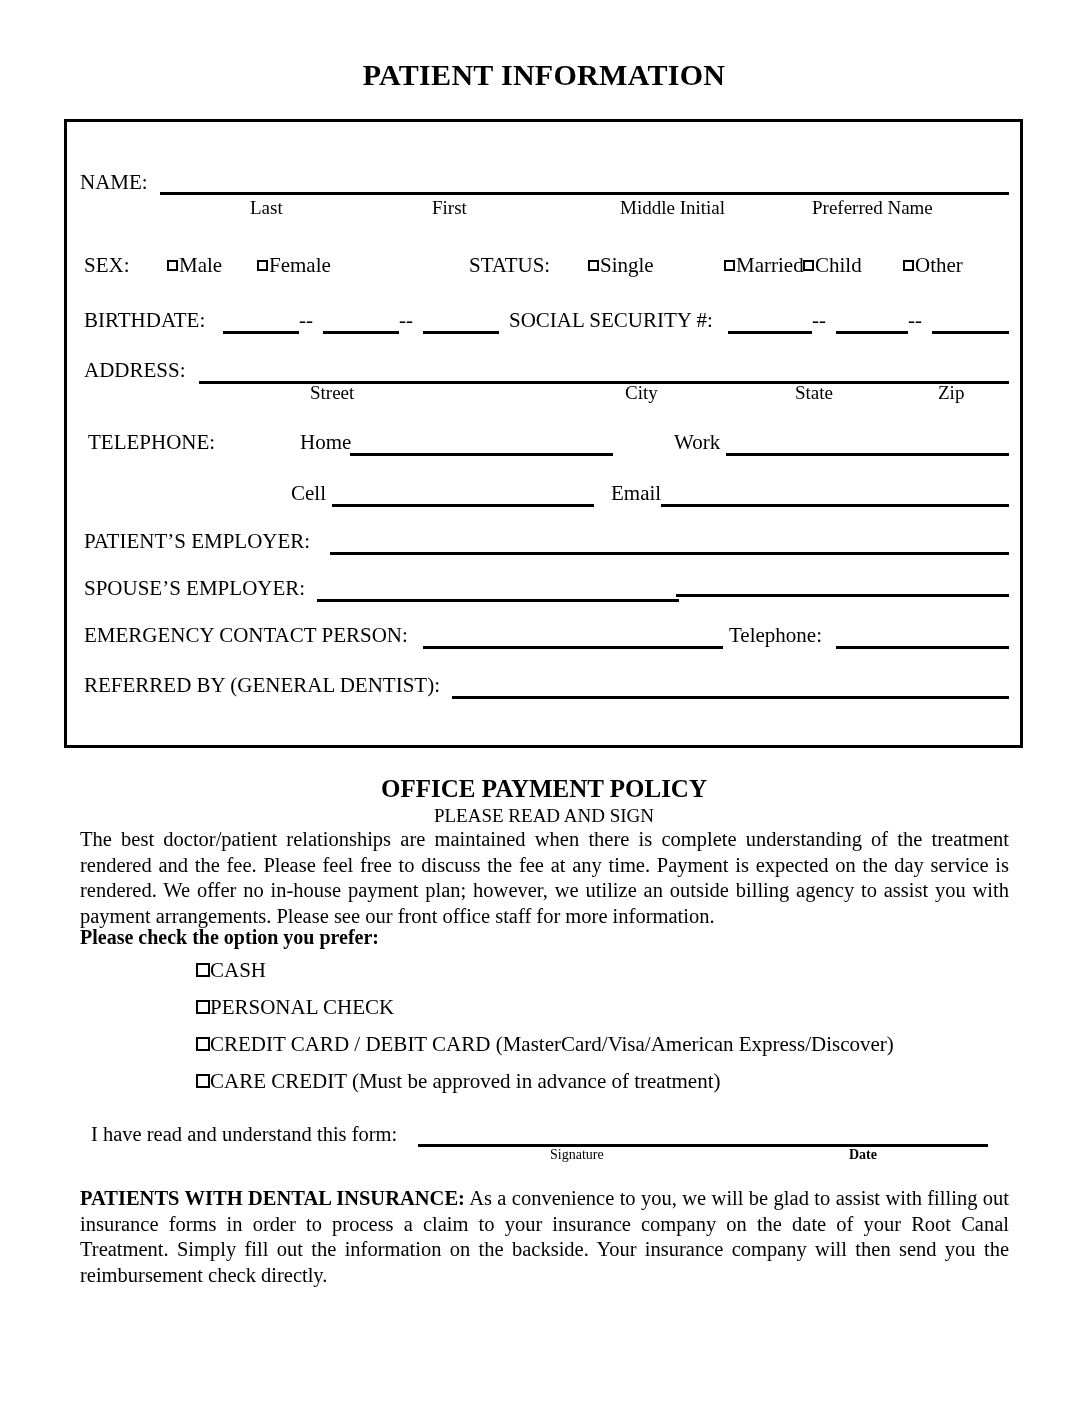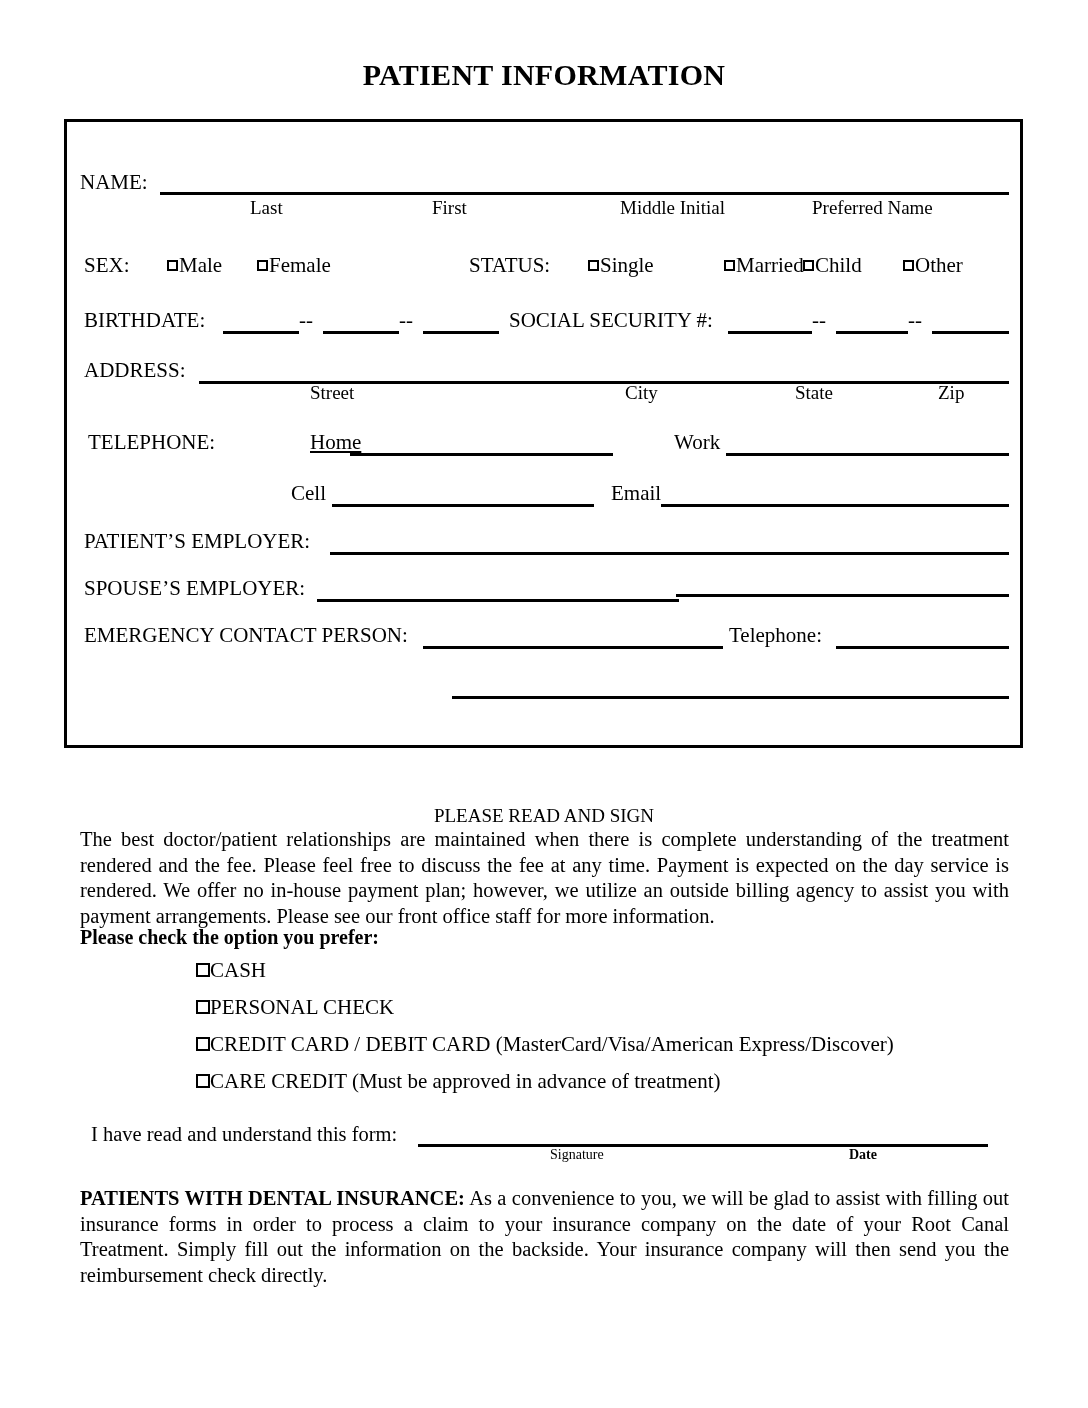--- a/index.html
+++ b/index.html
@@ -190,21 +190,21 @@
   <div class="rule thick" style="left:932px; top:331px; width:77px;"></div>
 
   <div class="fld" style="left:84px; top:360px;">ADDRESS:</div>
   <div class="rule thick" style="left:199px; top:381px; width:810px;"></div>
   <div class="fld small" style="left:310px; top:383px;">Street</div>
   <div class="fld small" style="left:625px; top:383px;">City</div>
   <div class="fld small" style="left:795px; top:383px;">State</div>
   <div class="fld small" style="left:890px; top:383px;margin-left:48px;">Zip</div>
 
   <div class="fld" style="left:88px; top:432px;">TELEPHONE:</div>
-  <div class="fld" style="left:310px; top:432px;text-decoration:underline;">Home</div>
+  <div class="fld" style="left:300px; top:432px;">Home</div>
   <div class="rule thick" style="left:350px; top:453px; width:263px;"></div>
   <div class="fld" style="left:674px; top:432px;">Work</div>
   <div class="rule thick" style="left:726px; top:453px; width:283px;"></div>
 
   <div class="fld" style="left:291px; top:483px;">Cell</div>
   <div class="rule thick" style="left:332px; top:504px; width:262px;"></div>
   <div class="fld" style="left:611px; top:483px;">Email</div>
   <div class="rule thick" style="left:661px; top:504px; width:348px;"></div>
 
   <div class="fld" style="left:84px; top:531px;">PATIENT’S EMPLOYER:</div>
@@ -212,22 +212,24 @@
 
   <div class="fld" style="left:84px; top:578px;">SPOUSE’S EMPLOYER:</div>
   <div class="rule thick" style="left:317px; top:599px; width:362px;"></div>
   <div class="rule thick" style="left:676px; top:594px; width:333px;"></div>
 
   <div class="fld" style="left:84px; top:625px;">EMERGENCY CONTACT PERSON:</div>
   <div class="rule thick" style="left:423px; top:646px; width:300px;"></div>
   <div class="fld" style="left:729px; top:625px;">Telephone:</div>
   <div class="rule thick" style="left:836px; top:646px; width:173px;"></div>
 
+  <div class="fld" style="left:84px; top:675px;">REFERRED BY (GENERAL DENTIST):</div>
   <div class="rule thick" style="left:452px; top:696px; width:557px;"></div>
 
+  <div class="sec-title">OFFICE PAYMENT POLICY</div>
   <div class="sec-sub">PLEASE READ AND SIGN</div>
   <div class="para" id="policy-para">The best doctor/patient relationships are maintained when there is complete understanding of the treatment rendered and the fee.  Please feel free to discuss the fee at any time.  Payment is expected on the day service is rendered.  We offer no in-house payment plan; however, we utilize an outside billing agency to assist you with payment arrangements.  Please see our front office staff for more information.</div>
 
   <div class="prefer-line">Please check the option you prefer:</div>
 
   <div class="opt-row" style="top:958px;">
     <span class="cbx-lg"></span><span class="opt-label">CASH</span>
   </div>
   <div class="opt-row" style="top:995px;">
     <span class="cbx-lg"></span><span class="opt-label">PERSONAL CHECK</span>

